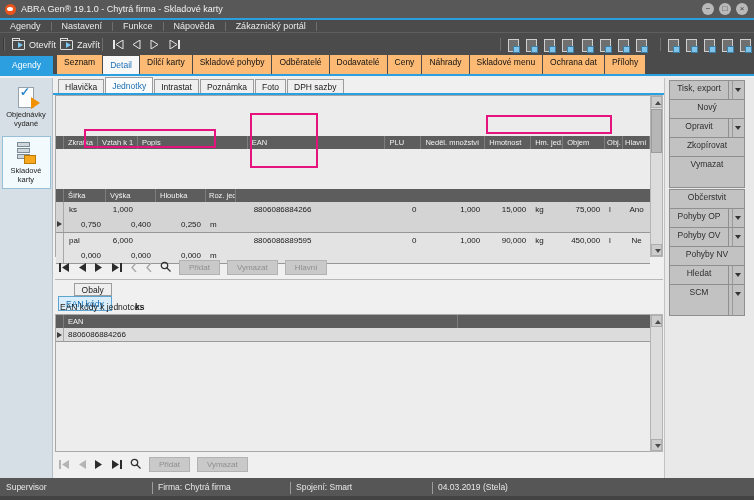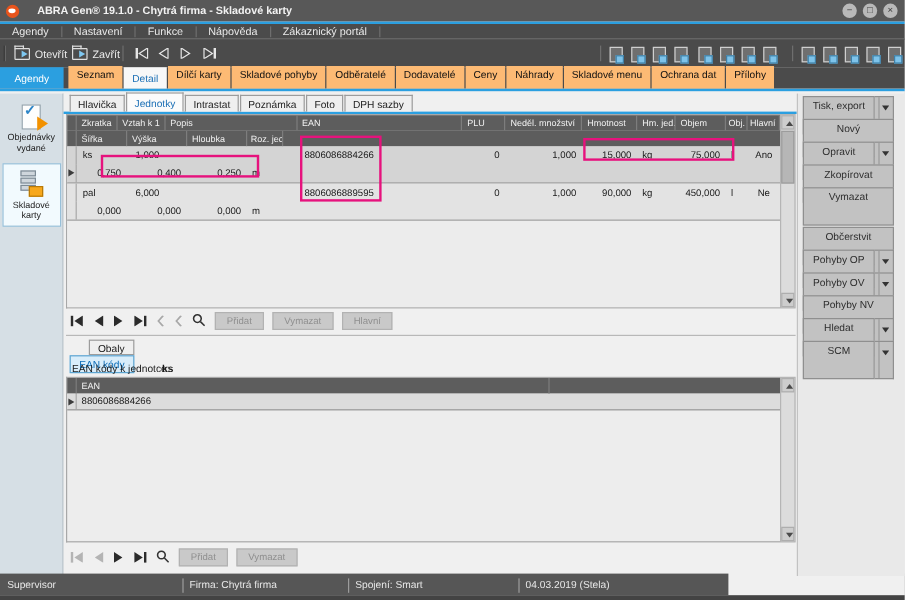--- a/index.html
+++ b/index.html
@@ -6,21 +6,21 @@
   body { font-family:"Liberation Sans", sans-serif; background:#888; }
   .app { position:relative; width:754px; height:500px; background:#f0f0f0; overflow:hidden;
          font-size:9px; color:#1a1a1a; }
 
   
   .titlebar { position:absolute; left:0; top:0; width:754px; height:18px; background:#585858;
               display:flex; align-items:center; }
   .appicon { width:11px; height:11px; border-radius:50%; background:#e8541c; margin:0 5px 0 5px; position:relative; }
   .appicon::after { content:""; position:absolute; left:2px; top:3px; width:6px; height:4px;
                     border-radius:50%; background:#fff; }
-  .title { color:#f2f2f2; font-weight:bold; font-size:9px;margin-left:10px; }
+  .title { color:#f2f2f2; font-weight:normal; font-size:9px; }
   .winbtns { position:absolute; right:6px; top:3px; display:flex; gap:5px; }
   .wbtn { width:12px; height:12px; border-radius:50%; background:#b9b9b9; color:#3c3c3c;
           font-size:8px; line-height:12px; text-align:center; }
   .accent { position:absolute; left:0; top:18px; width:754px; height:2px; background:#2b9fe0; }
 
   
   .menubar { position:absolute; left:0; top:20px; width:754px; height:12px; background:#4b4b4b;
              display:flex; align-items:center; }
   .menuitem { color:#e9e9e9; padding:0 10px; height:12px; line-height:12px; }
   .msep { width:1px; height:9px; background:#6e6e6e; }
@@ -72,21 +72,21 @@
   
   .subtabrow { position:absolute; left:0; top:0; width:611px; height:17px; border-bottom:2px solid #2b9fe0; }
   .subtabs { position:absolute; left:5px; bottom:0; display:flex; align-items:flex-end; }
   .stab { height:14px; line-height:14px; padding:0 6px; background:#efefef; border:1px solid #9c9c9c;
           border-bottom:none; margin-right:1px; font-size:8.5px; color:#222; }
   .stab.active { height:16px; line-height:16px; background:#fbfbfb; color:#1b6fb5; }
 
   
   .utable { position:absolute; left:2px; top:17px; width:595px; height:162px; background:#ececec;
             border:1px solid #a8a8a8; border-right:none; display:flex; flex-direction:column; }
-  .hrow { display:flex; height:13px; background:#5d5d5d; color:#f2f2f2; font-size:7.5px; }
+  .hrow { display:flex; height:13px; background:#5d5d5d; color:#f2f2f2; font-size:7.5px;margin-top:40px; }
   .hrow .hc { line-height:13px; padding-left:4px; border-right:1px solid #7d7d7d; overflow:hidden; white-space:nowrap; }
   .trowline { display:flex; height:15px; font-size:8px; }
   .trowline .dc { line-height:15px; overflow:hidden; white-space:nowrap; }
   .num { text-align:right; padding-right:5px; }
   .rg1 { background:#d4d4d4; border-bottom:1px solid #979797; }
   .rg2 { background:#e3e3e3; border-bottom:1px solid #979797; }
   .gutc { border-right:1px solid #a8a8a8; position:relative; }
   .rowmark { position:absolute; left:1px; top:4px; border-left:5px solid #3c3c3c;
              border-top:3.5px solid transparent; border-bottom:3.5px solid transparent; }
   .cg{width:8px;} .c1{width:34px;padding-left:5px;} .c2{width:40px;} .c3{width:110px;}
@@ -132,21 +132,21 @@
                text-align:center; line-height:15px; overflow:hidden; white-space:nowrap; }
   .abtn .dd { width:16px; background:#c2c2c2; border:1px solid #8f8f8f; border-left:none; position:relative; }
   .abtn .dd::before { content:""; position:absolute; left:3px; top:0; bottom:0; width:1px; background:#9a9a9a; }
   .abtn .dd::after { content:""; position:absolute; left:5.5px; top:7px; border-left:3px solid transparent;
                      border-right:3px solid transparent; border-top:4px solid #333; }
 
   
   .anno { position:absolute; border:2px solid #e6127d; pointer-events:none; }
 
   
-  .statusbar { position:absolute; left:0; top:478px; width:607px; height:18px; background:#565656;
+  .statusbar { position:absolute; left:0; top:478px; width:754px; height:18px; background:#565656;
                color:#e8e8e8; font-size:8.5px; }
   .statusbar span { position:absolute; top:4px; }
   .sdiv { position:absolute; top:3px; width:1px; height:12px; background:#9c9c9c; }
   .botedge { position:absolute; left:0; top:496px; width:754px; height:4px; background:#434343; }
 </style>
 </head>
 <body>
 
 <div class="app">
 

